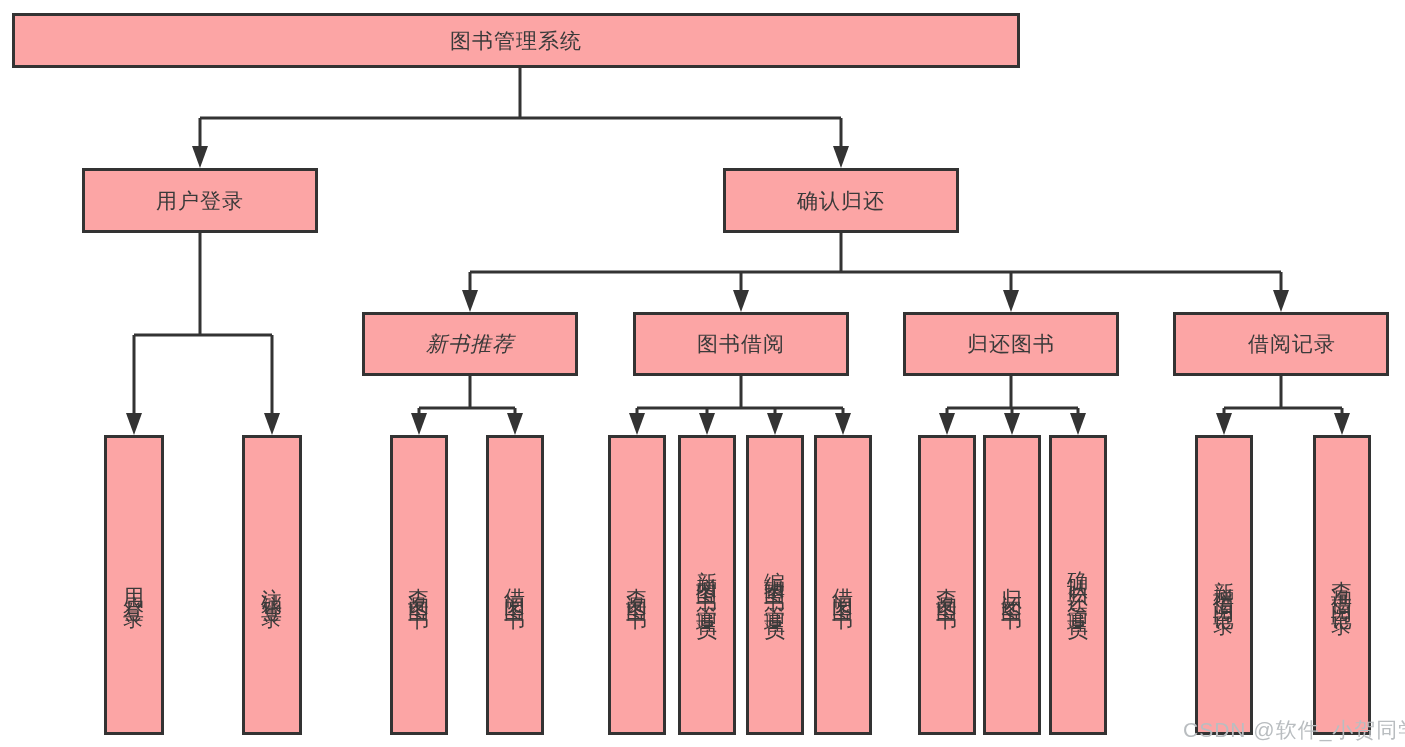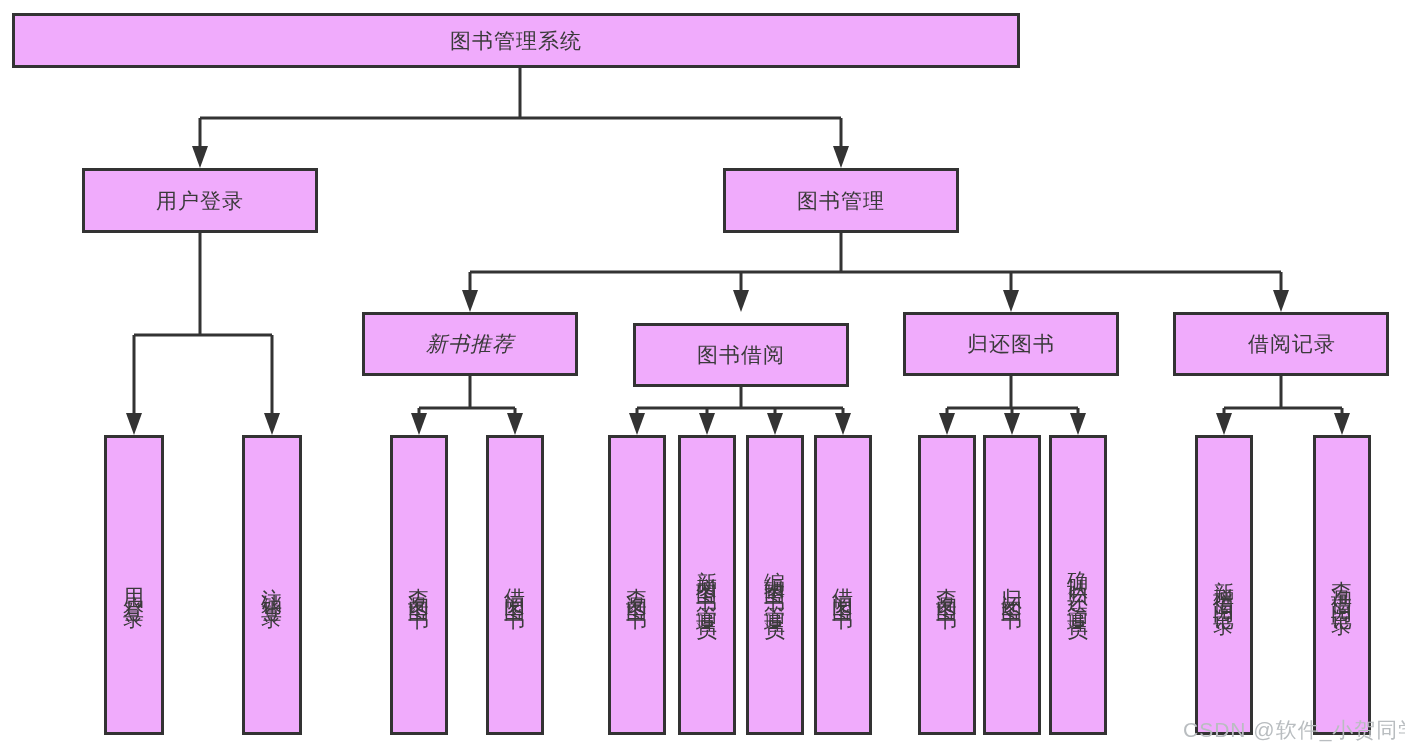--- a/index.html
+++ b/index.html
@@ -13,21 +13,21 @@
   }
   .connectors {
     position: absolute;
     left: 0; top: 0;
     width: 1405px; height: 747px;
   }
   .box {
     position: absolute;
     box-sizing: border-box;
     border: 3px solid #333333;
-    background: #f0abfc;
+    background: #fca5a5;
     display: flex;
     align-items: center;
     justify-content: center;
     color: #3a3a3a;
   }
   .h-label {
     font-size: 21px;
     letter-spacing: 1px;
     white-space: nowrap;
   }
@@ -98,27 +98,27 @@
   </svg>
 
   <div class="box" style="left:12px; top:13px; width:1008px; height:55px;">
     <span class="h-label">图书管理系统</span>
   </div>
 
   <div class="box" style="left:82px; top:168px; width:236px; height:65px;">
     <span class="h-label">用户登录</span>
   </div>
   <div class="box" style="left:723px; top:168px; width:236px; height:65px;">
-    <span class="h-label">图书管理</span>
+    <span class="h-label">确认归还</span>
   </div>
 
   <div class="box" style="left:362px; top:312px; width:216px; height:64px;font-style:italic;">
     <span class="h-label">新书推荐</span>
   </div>
-  <div class="box" style="left:633px; top:312px; width:216px; height:64px;margin-top:11px;">
+  <div class="box" style="left:633px; top:312px; width:216px; height:64px;">
     <span class="h-label">图书借阅</span>
   </div>
   <div class="box" style="left:903px; top:312px; width:216px; height:64px;">
     <span class="h-label">归还图书</span>
   </div>
   <div class="box" style="left:1173px; top:312px; width:216px; height:64px;padding-left:22px;">
     <span class="h-label">借阅记录</span>
   </div>
 
   <div class="box leaf" style="left:104px; top:435px; width:60px; height:300px;">

